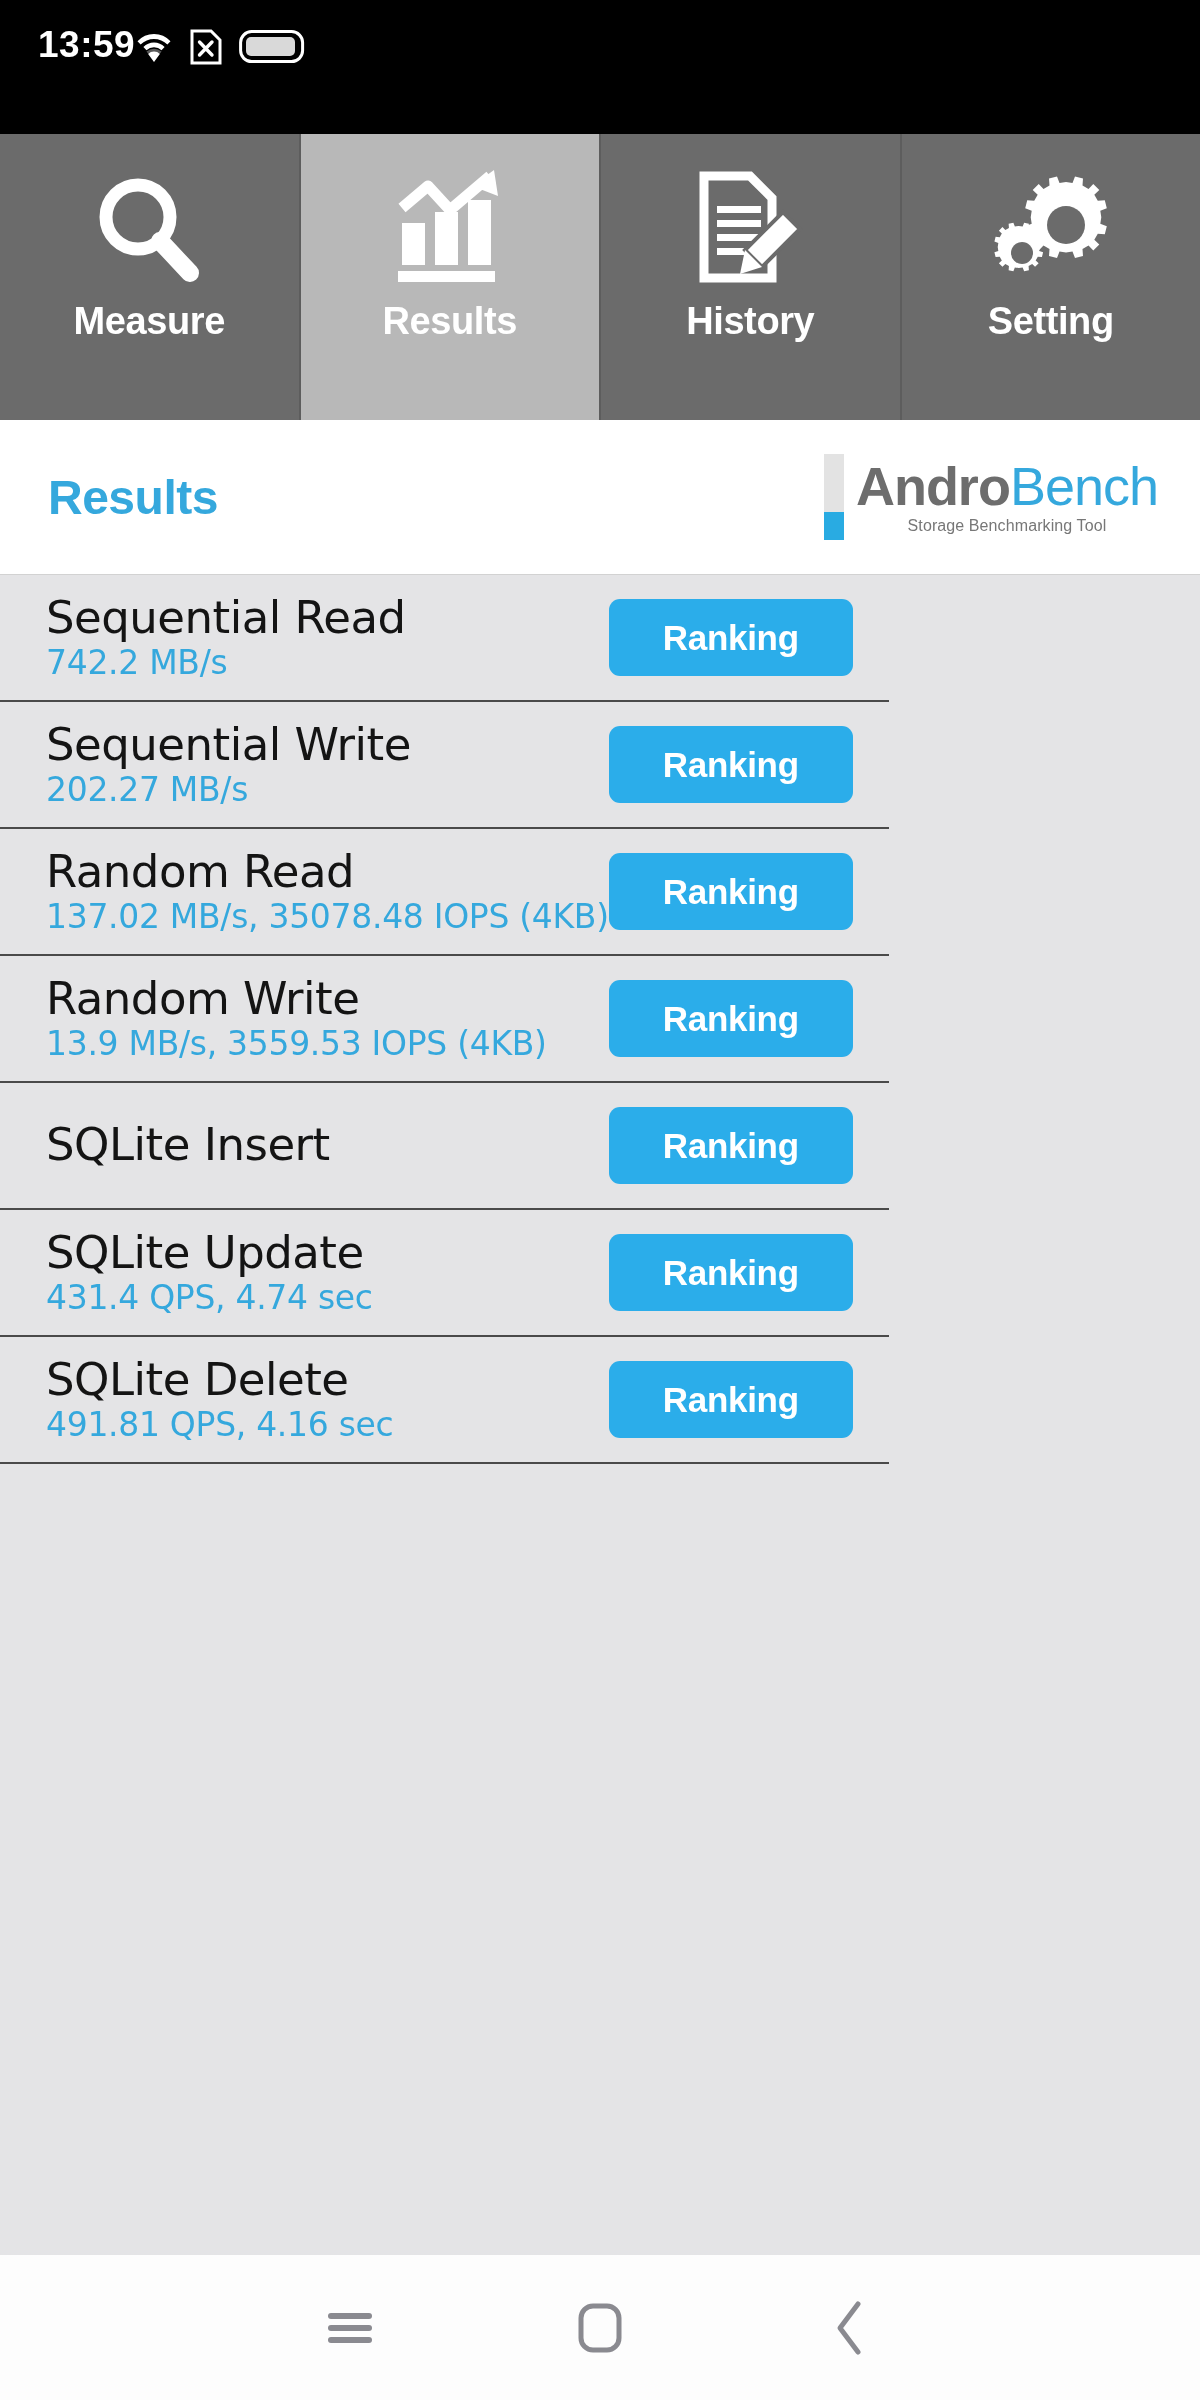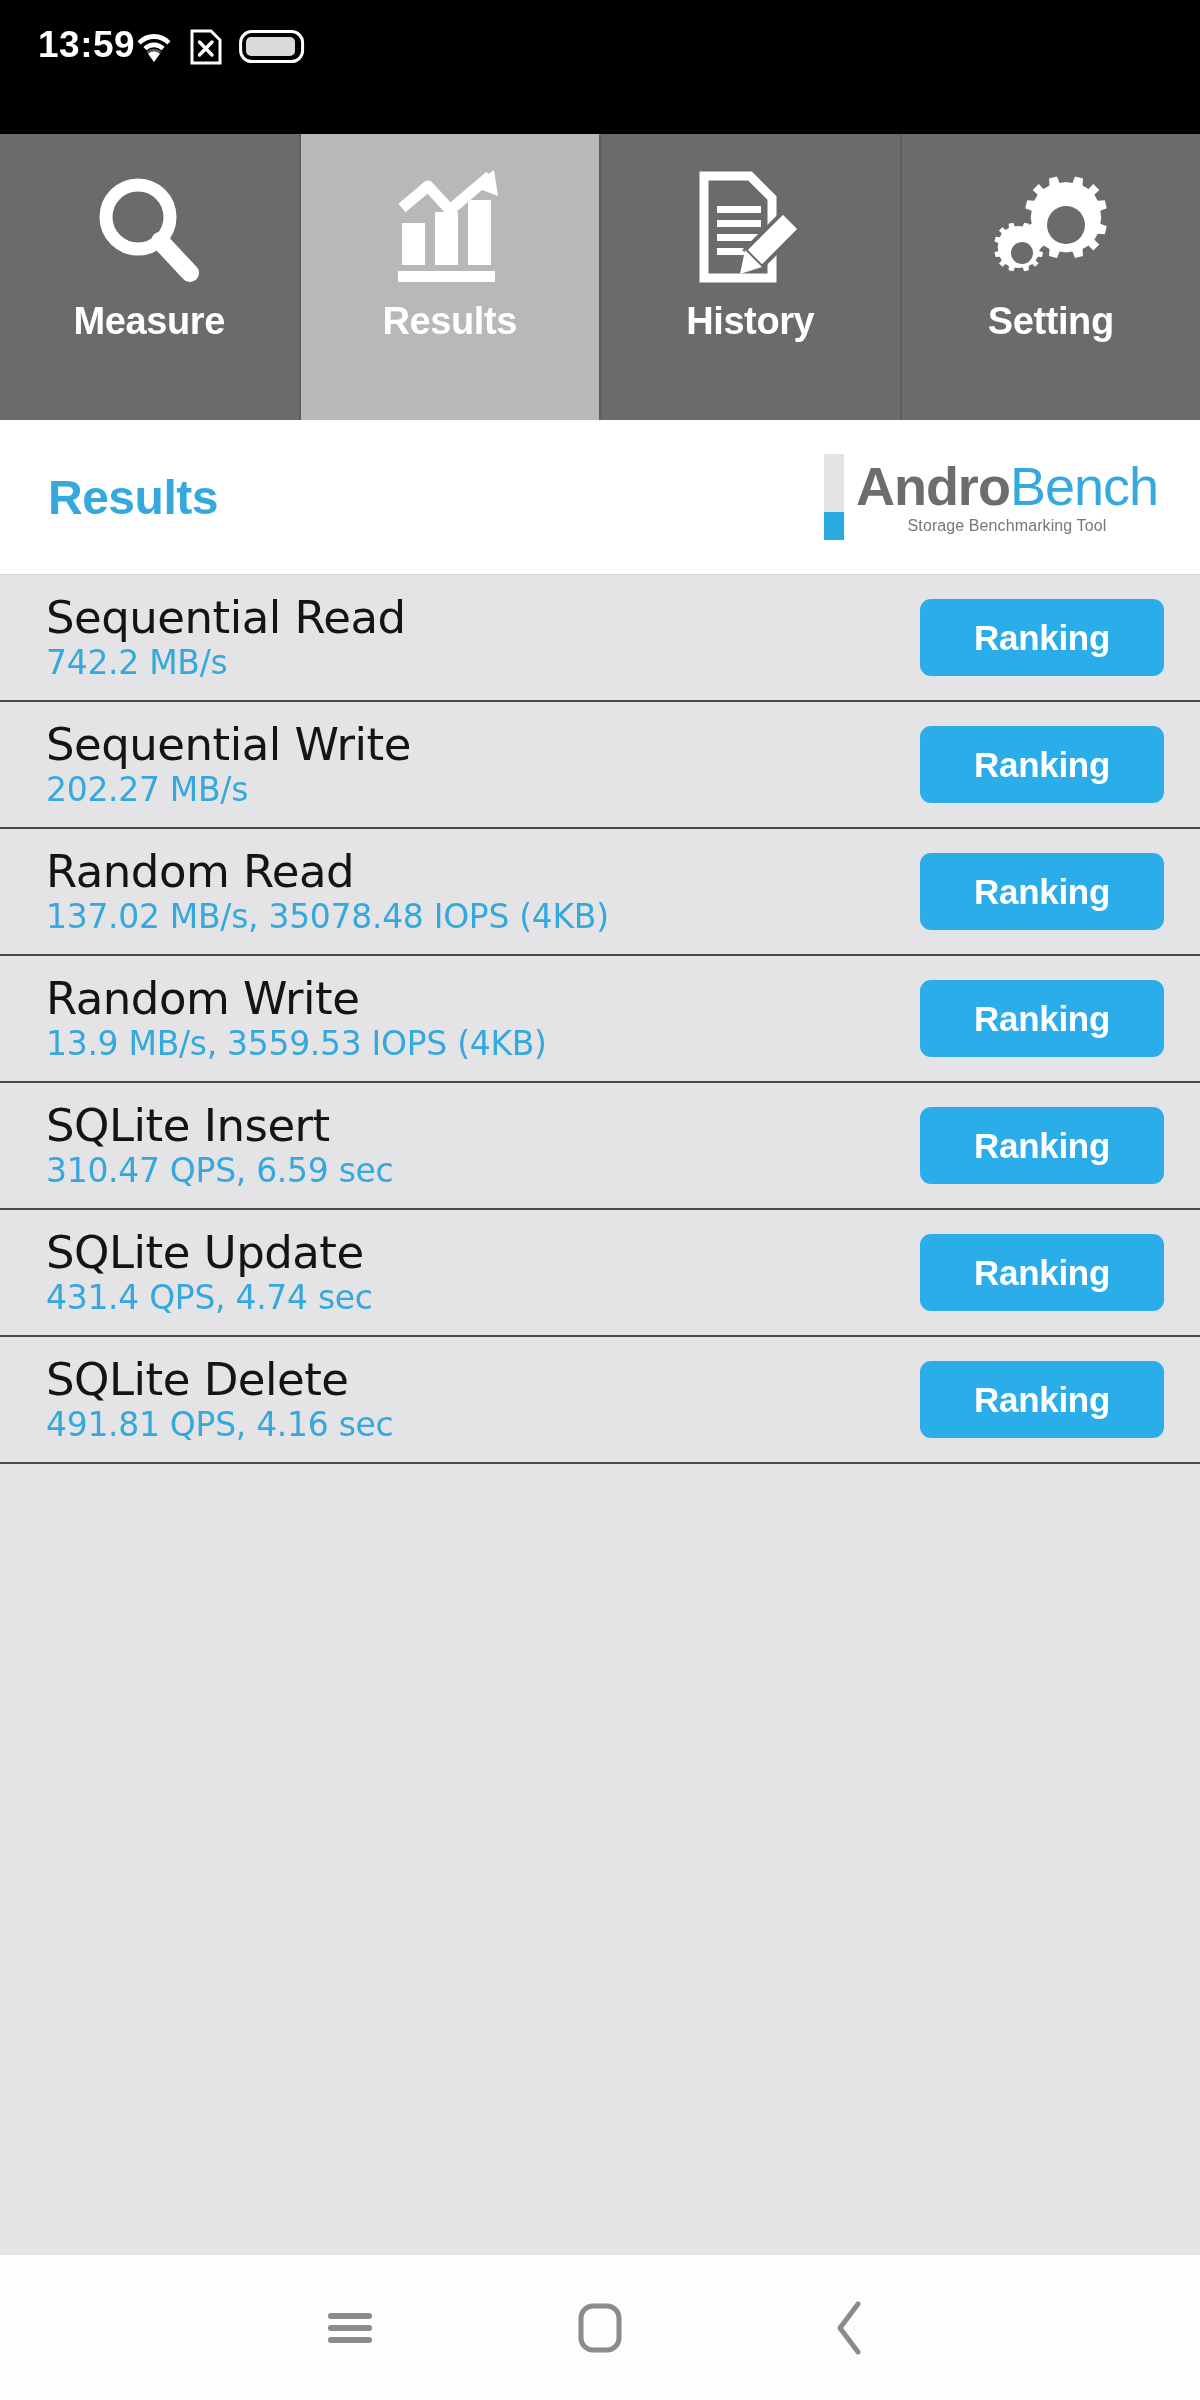--- a/index.html
+++ b/index.html
@@ -132,21 +132,20 @@
     margin-top: 2px;
     white-space: nowrap;
   }
 
   
   .content {
     flex: 1 1 auto;
     background: #e4e4e6;
     overflow: hidden;
     display: flex;
-    flex-direction: column;
   }
   .result-list { flex: none; }
   .result-row {
     height: 127px;
     border-bottom: 2px solid #4a4a4a;
     display: flex;
     align-items: center;
     justify-content: space-between;
     padding: 0 36px 0 46px;
   }
@@ -346,21 +345,20 @@
         <div class="texts">
           <div class="result-name">Random Write</div>
           <div class="result-value">13.9 MB/s, 3559.53 IOPS (4KB)</div>
         </div>
         <button class="ranking-button">Ranking</button>
       </div>
 
       <div class="result-row">
         <div class="texts">
           <div class="result-name">SQLite Insert</div>
-          <div class="result-value">310.47 QPS, 6.59 sec</div>
         </div>
         <button class="ranking-button">Ranking</button>
       </div>
 
       <div class="result-row">
         <div class="texts">
           <div class="result-name">SQLite Update</div>
           <div class="result-value">431.4 QPS, 4.74 sec</div>
         </div>
         <button class="ranking-button">Ranking</button>

